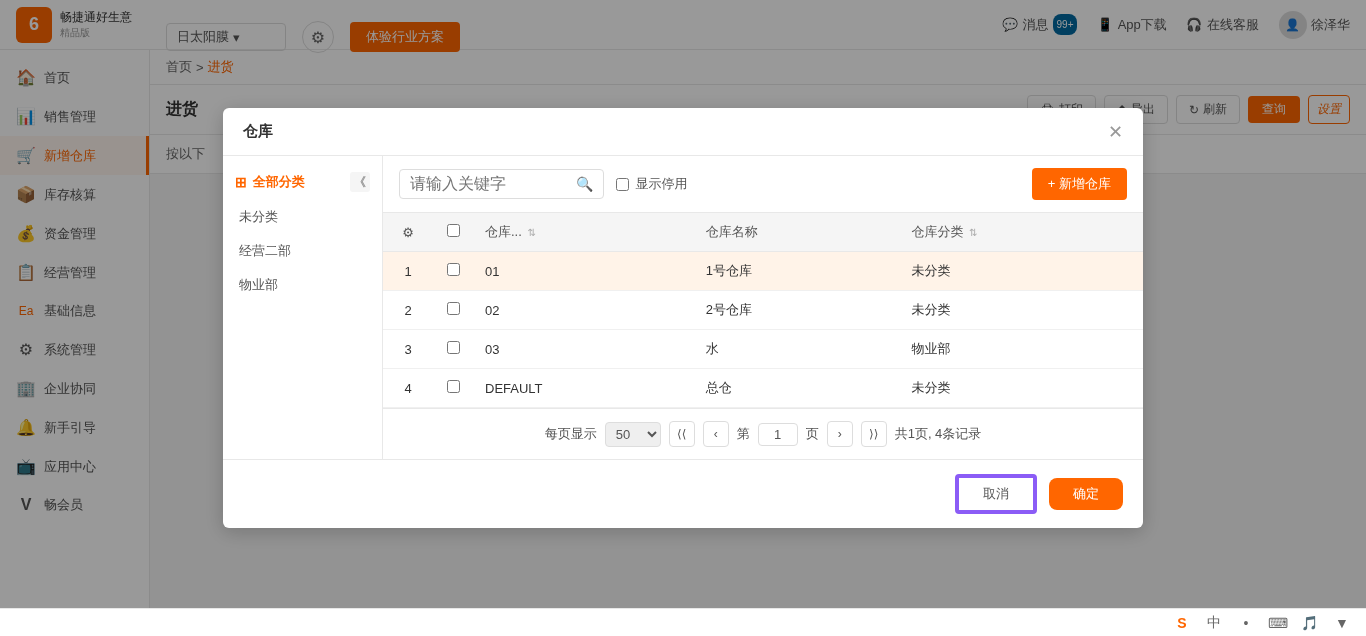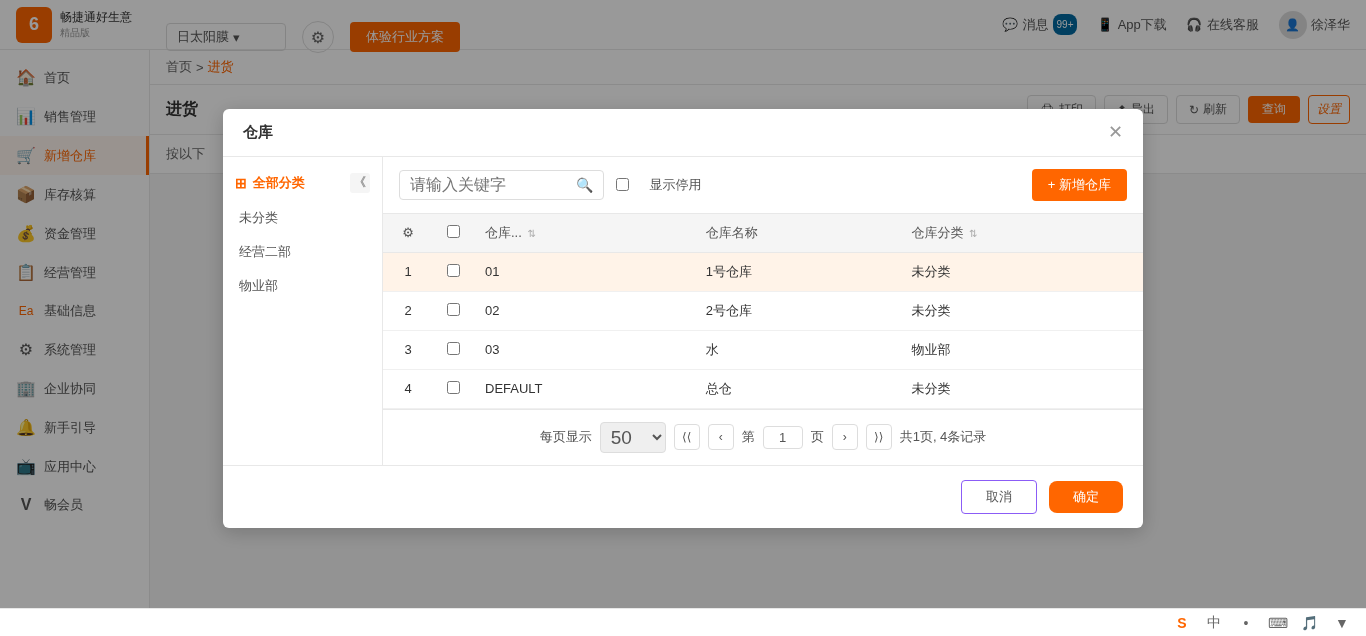--- a/index.html
+++ b/index.html
@@ -201,21 +201,21 @@
       border: 1px solid #ddd; border-radius: 4px;
       padding: 5px 10px; gap: 6px; background: #fff;
       min-width: 200px;
     }
     .search-box input {
       border: none; outline: none; font-size: 16px; color: #c2410c;
       width: 160px; background: transparent;
     }
     .search-icon { color: #999; font-size: 14px; }
     .checkbox-label {
-      display: flex; align-items: center; gap: 20px; color: #555; font-size: 13px;
+      display: flex; align-items: center; gap: 6px; color: #555; font-size: 13px;
       cursor: pointer;
     }
     .add-warehouse-btn {
       margin-left: auto;
       background: #f60; color: #fff; border: none;
       padding: 7px 16px; border-radius: 4px; cursor: pointer; font-size: 13px;
     }
 
     
     .modal-table {
@@ -239,40 +239,40 @@
 
     
     .modal-pagination {
       padding: 12px 16px;
       display: flex; align-items: center; justify-content: center;
       gap: 8px; border-top: 1px solid #e8e8e8;
       font-size: 13px; color: #555;
     }
     .page-select {
       border: 1px solid #ddd; border-radius: 4px;
-      padding: 3px 6px; font-size: 19px; color: #555;
+      padding: 3px 6px; font-size: 13px; color: #555;
     }
     .page-input {
       width: 40px; border: 1px solid #ddd; border-radius: 4px;
       padding: 3px 6px; font-size: 13px; text-align: center; color: #555;
     }
     .page-btn {
       border: 1px solid #ddd; background: #fff; color: #555;
       width: 26px; height: 26px; border-radius: 4px; cursor: pointer;
       display: flex; align-items: center; justify-content: center; font-size: 12px;
     }
 
     
     .modal-footer {
       padding: 14px 20px;
       display: flex; align-items: center; justify-content: flex-end; gap: 12px;
       border-top: 1px solid #e8e8e8;
     }
     .btn-cancel {
-      border: 1px solid #8b5cf6; background: #fff; color: #555;
+      border: 4px solid #8b5cf6; background: #fff; color: #555;
       padding: 7px 24px; border-radius: 4px; cursor: pointer; font-size: 13px;
     }
     .btn-confirm {
       background: #f60; color: #fff; border: none;
       padding: 7px 24px; border-radius: 8px; cursor: pointer; font-size: 13px;
     }
 
     
     .bottom-bar {
       position: fixed; bottom: 0; left: 0; right: 0;

